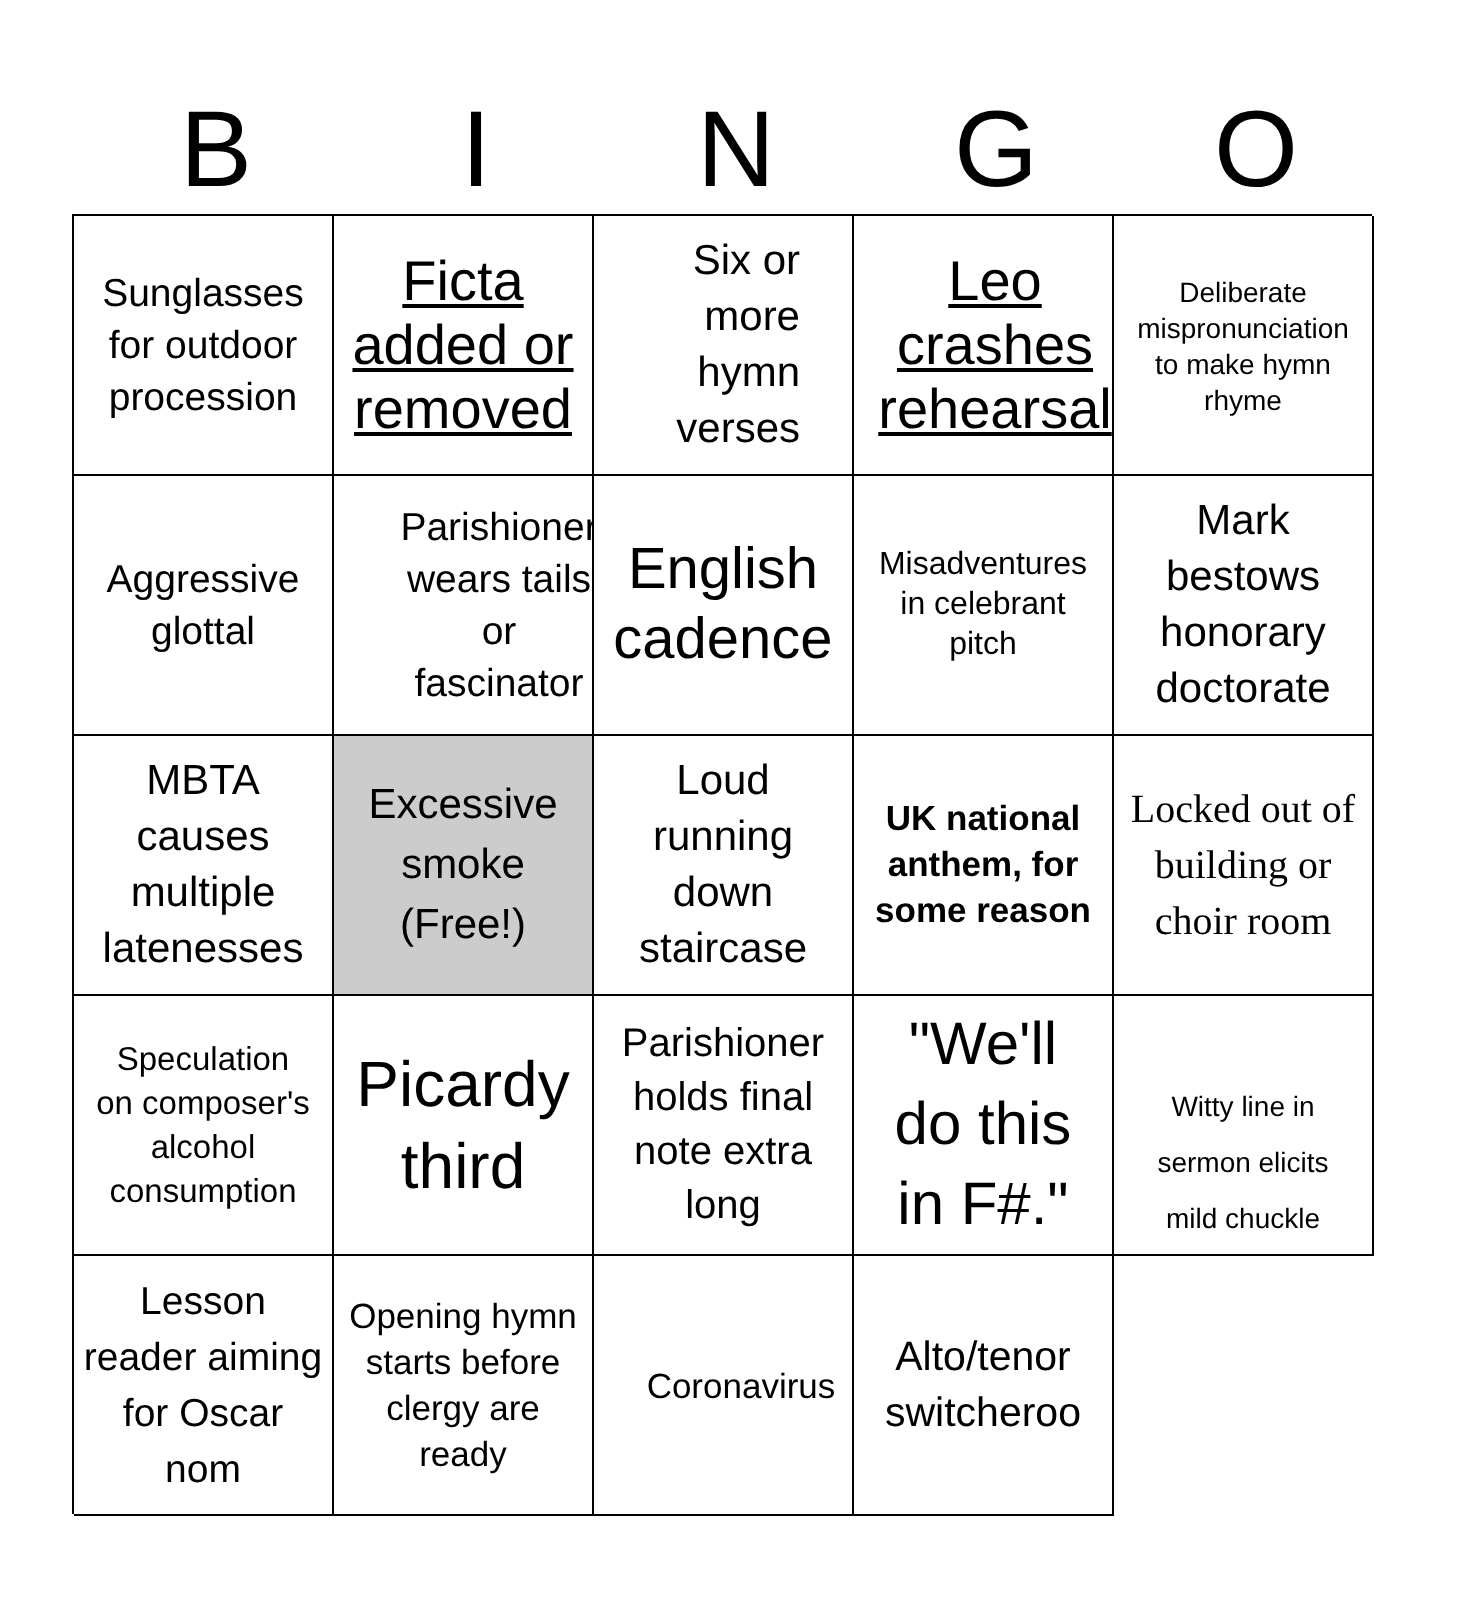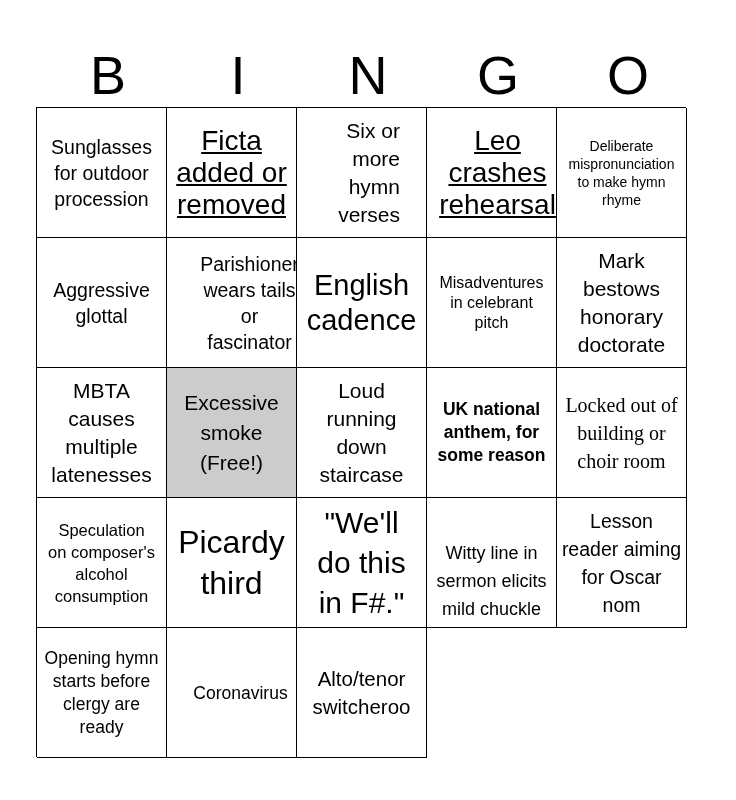--- a/index.html
+++ b/index.html
@@ -127,24 +127,27 @@
       <span class="s-md2" style="font-size:20px;line-height:28px;font-family:Liberation Serif, serif;">Locked out of building or choir room</span>
     </div>
 
   <div class="cell">
       <span class="s-sm" style="font-size:16.5px;line-height:22px;padding:0 6px;">Speculation on composer's alcohol consumption</span>
     </div>
   <div class="cell">
       <span class="s-xl" style="line-height:41px;">Picardy third</span>
     </div>
   <div class="cell">
+      <span class="s-md" style="font-size:20px;line-height:27px;">Parishioner holds final note extra long</span>
+    </div>
+  <div class="cell">
       <span class="s-xl" style="font-size:30px;line-height:40px;padding:0 8px;">"We'll do this in F#."</span>
     </div>
   <div class="cell">
-      <span class="s-md2" style="font-size:18px;line-height:28px;padding:0 4px;margin-top:36px;">Witty line in sermon elicits mild chuckle</span>
+      <span class="s-md2" style="font-size:14px;line-height:28px;padding:0 4px;margin-top:36px;">Witty line in sermon elicits mild chuckle</span>
     </div>
 
   <div class="cell">
       <span class="s-md" style="line-height:28px;">Lesson reader aiming for Oscar nom</span>
     </div>
   <div class="cell">
       <span class="s-sm" style="font-size:17.5px;line-height:23px;">Opening hymn starts before clergy are ready</span>
     </div>
   <div class="cell">
       <span class="s-sm" style="font-size:17.5px;margin-left:18px;">Coronavirus</span>

